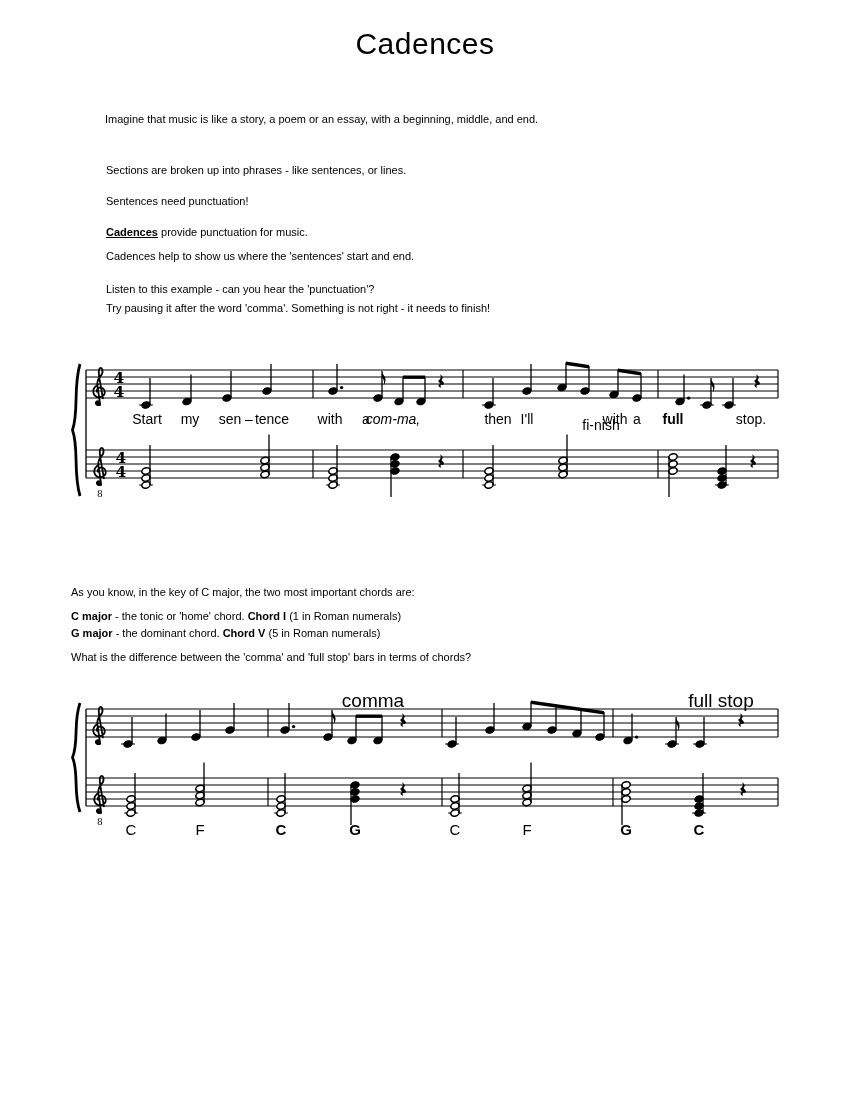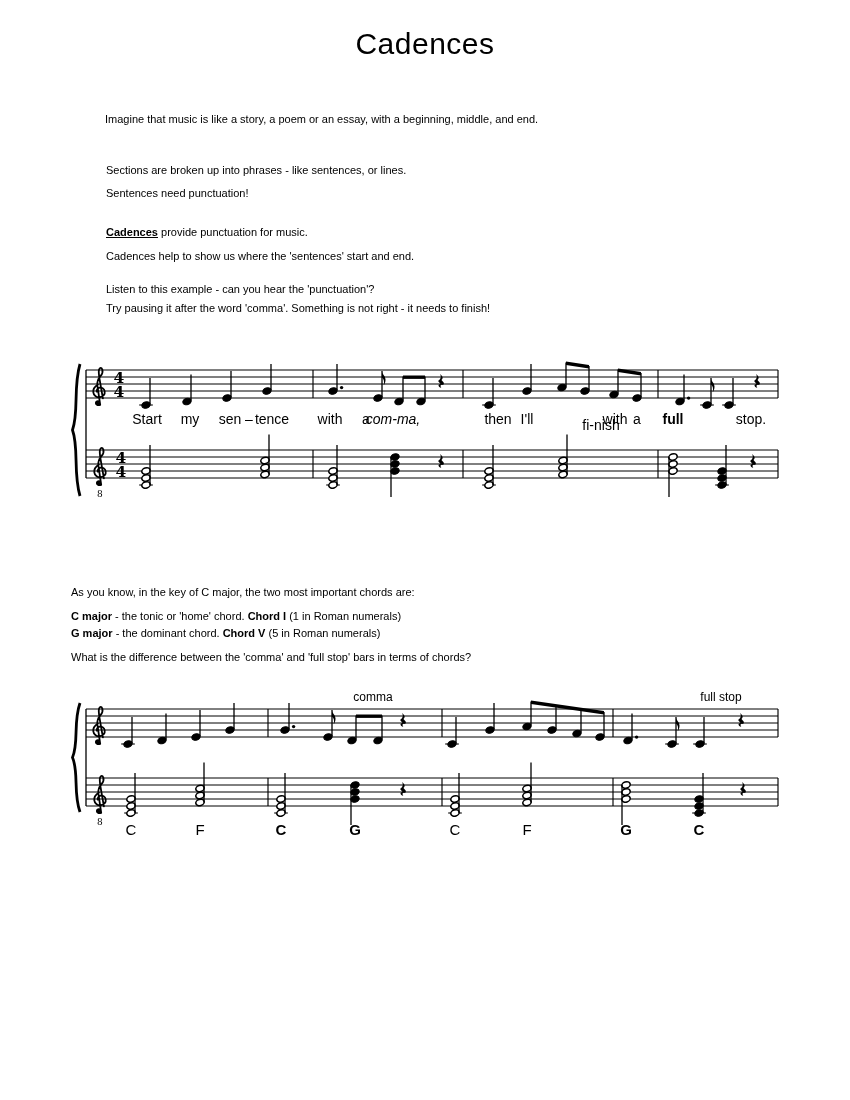--- a/index.html
+++ b/index.html
@@ -7,32 +7,32 @@
         font-family:"Liberation Sans",sans-serif;color:#000;overflow:hidden;}
   .title{position:absolute;left:0;right:0;top:27px;margin:0;text-align:center;
          font-size:30px;font-weight:400;letter-spacing:0.5px;}
   .tl{position:absolute;font-size:11px;white-space:pre;line-height:1.2;text-align:center;}
   .b{font-weight:bold;}
   .term{font-weight:bold;text-decoration:underline;}
   .overlay-svg{position:absolute;left:0;top:0;pointer-events:none;}
   .lyrics span,.letters span,.labels span{position:absolute;transform:translateX(-50%);white-space:pre;text-align:center;}
   .lyrics span{font-size:14px;top:0;}
   .letters span{font-size:15px;top:0;}
-  .labels span{font-size:12px;top:0;}
+  .labels span{font-size:19px;top:0;}
 </style>
 </head>
 <body>
 
 <div class="page">
 
   <h1 class="title">Cadences</h1>
 
   <div class="tl" style="left:105px;top:113px">Imagine that music is like a story, a poem or an essay, with a beginning, middle, and end.</div>
   <div class="tl" style="left:106px;top:164px">Sections are broken up into phrases - like sentences, or lines.</div>
-  <div class="tl" style="left:106px;top:187px">Sentences need punctuation!</div>
+  <div class="tl" style="left:106px;top:195px">Sentences need punctuation!</div>
 
   <div class="tl" style="left:106px;top:226px"><span class="term">Cadences</span><span> provide punctuation for music.</span></div>
   <div class="tl" style="left:106px;top:250px">Cadences help to show us where the 'sentences' start and end.</div>
   <div class="tl" style="left:106px;top:283px">Listen to this example - can you hear the 'punctuation'?</div>
   <div class="tl" style="left:106px;top:302px">Try pausing it after the word 'comma'. Something is not right - it needs to finish!</div>
 
   <div class="tl" style="left:71px;top:586px">As you know, in the key of C major, the two most important chords are:</div>
   <div class="tl" style="left:71px;top:610px"><span class="b">C major</span><span> - the tonic or 'home' chord. </span><span class="b">Chord I</span><span> (1 in Roman numerals)</span></div>
   <div class="tl" style="left:71px;top:627px"><span class="b">G major</span><span> - the dominant chord. </span><span class="b">Chord V</span><span> (5 in Roman numerals)</span></div>
   <div class="tl" style="left:71px;top:651px">What is the difference between the 'comma' and 'full stop' bars in terms of chords?</div>

